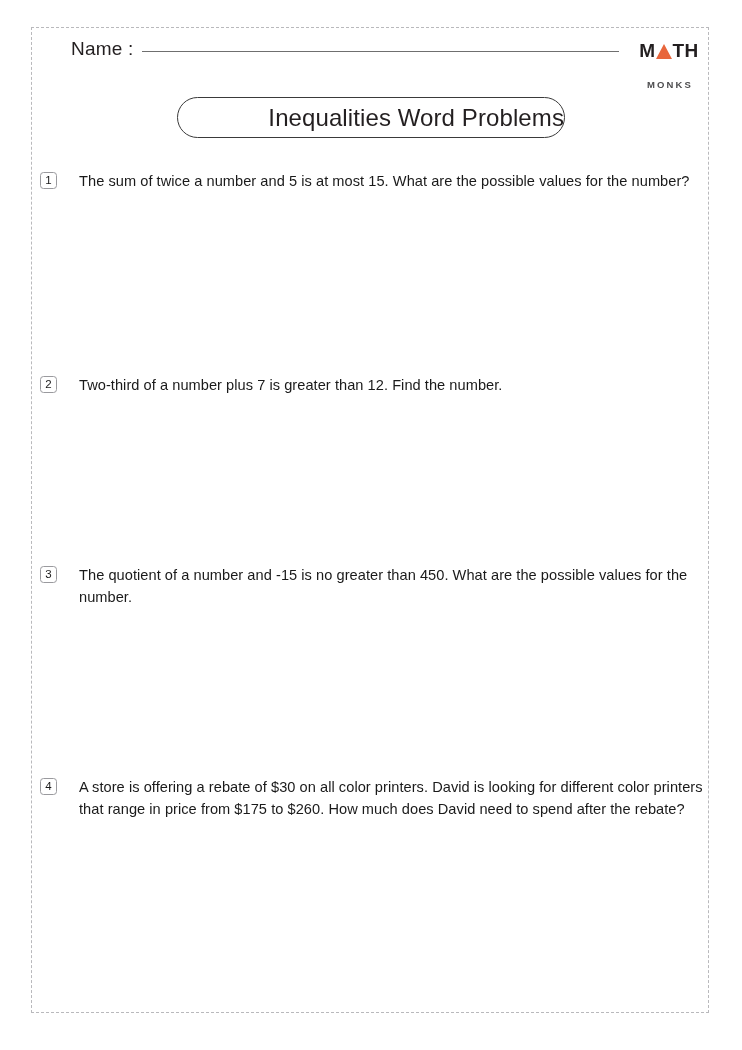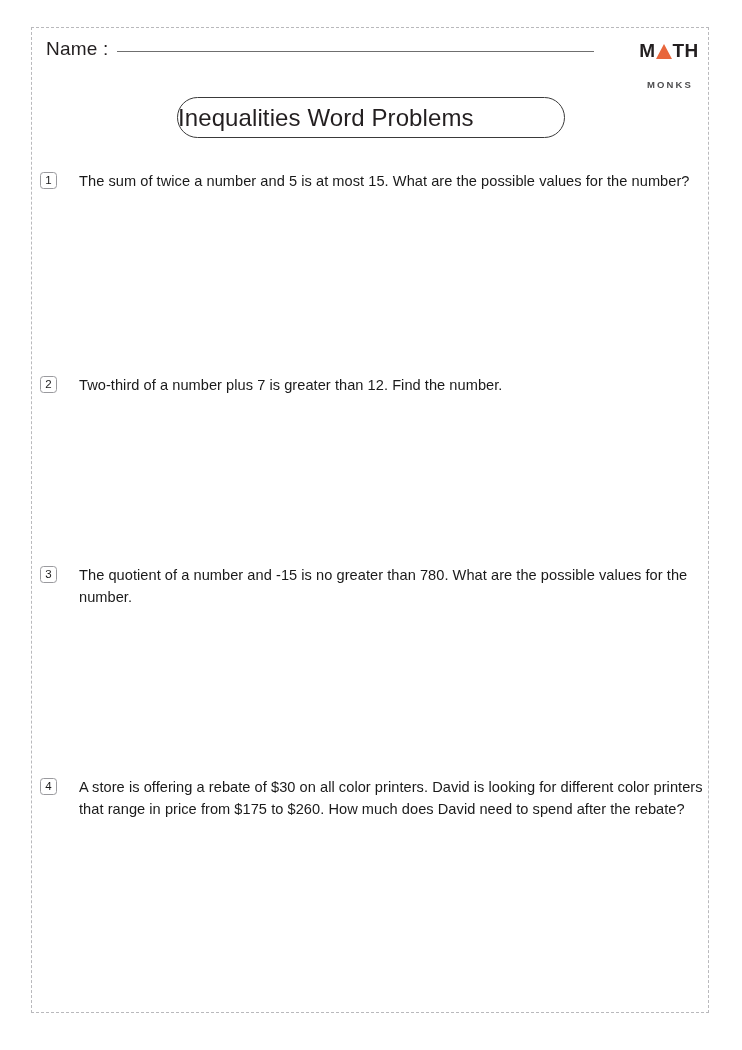--- a/index.html
+++ b/index.html
@@ -40,20 +40,21 @@
     left: 0;
     top: 0;
     display: flex;
     align-items: baseline;
   }
   .name-label {
     font-size: 19px;
     color: #231f20;
     letter-spacing: 0.2px;
     white-space: nowrap;
+    margin-left: 25px;
   }
   .name-line {
     display: block;
     width: 477px;
     height: 0;
     border-bottom: 1.1px solid #6f6f6f;
     margin-left: 9px;
     position: relative;
     top: -3px;
   }
@@ -103,21 +104,21 @@
     position: absolute;
     left: 177px;
     top: 97px;
     width: 388px;
     height: 41px;
     box-sizing: border-box;
     border: 1.6px solid #3a3a3a;
     border-radius: 21px;
     display: flex;
     align-items: center;
-    justify-content: flex-start;
+    justify-content: flex-end;
   }
   .title-text {
     font-size: 24px;
     color: #231f20;
     letter-spacing: 0.1px;
     white-space: nowrap;
   }
 
   
   .questions {
@@ -190,21 +191,21 @@
       <div class="q-text">The sum of twice a number and 5 is at most 15. What are the possible values for the number?</div>
     </div>
     <div class="q-work" style="height: 182px;"></div>
     <div class="question">
       <div class="q-num">2</div>
       <div class="q-text">Two-third of a number plus 7 is greater than 12. Find the number.</div>
     </div>
     <div class="q-work" style="height: 168px;"></div>
     <div class="question">
       <div class="q-num">3</div>
-      <div class="q-text">The quotient of a number and -15 is no greater than 780. What are the possible values for the number.</div>
+      <div class="q-text">The quotient of a number and -15 is no greater than 450. What are the possible values for the number.</div>
     </div>
     <div class="q-work" style="height: 168px;"></div>
     <div class="question">
       <div class="q-num">4</div>
       <div class="q-text">A store is offering a rebate of $30 on all color printers. David is looking for different color printers that range in price from $175 to $260. How much does David need to spend after the rebate?</div>
     </div>
     <div class="q-work" style="height: 150px;"></div>
   </div>
 
 </body></html>

